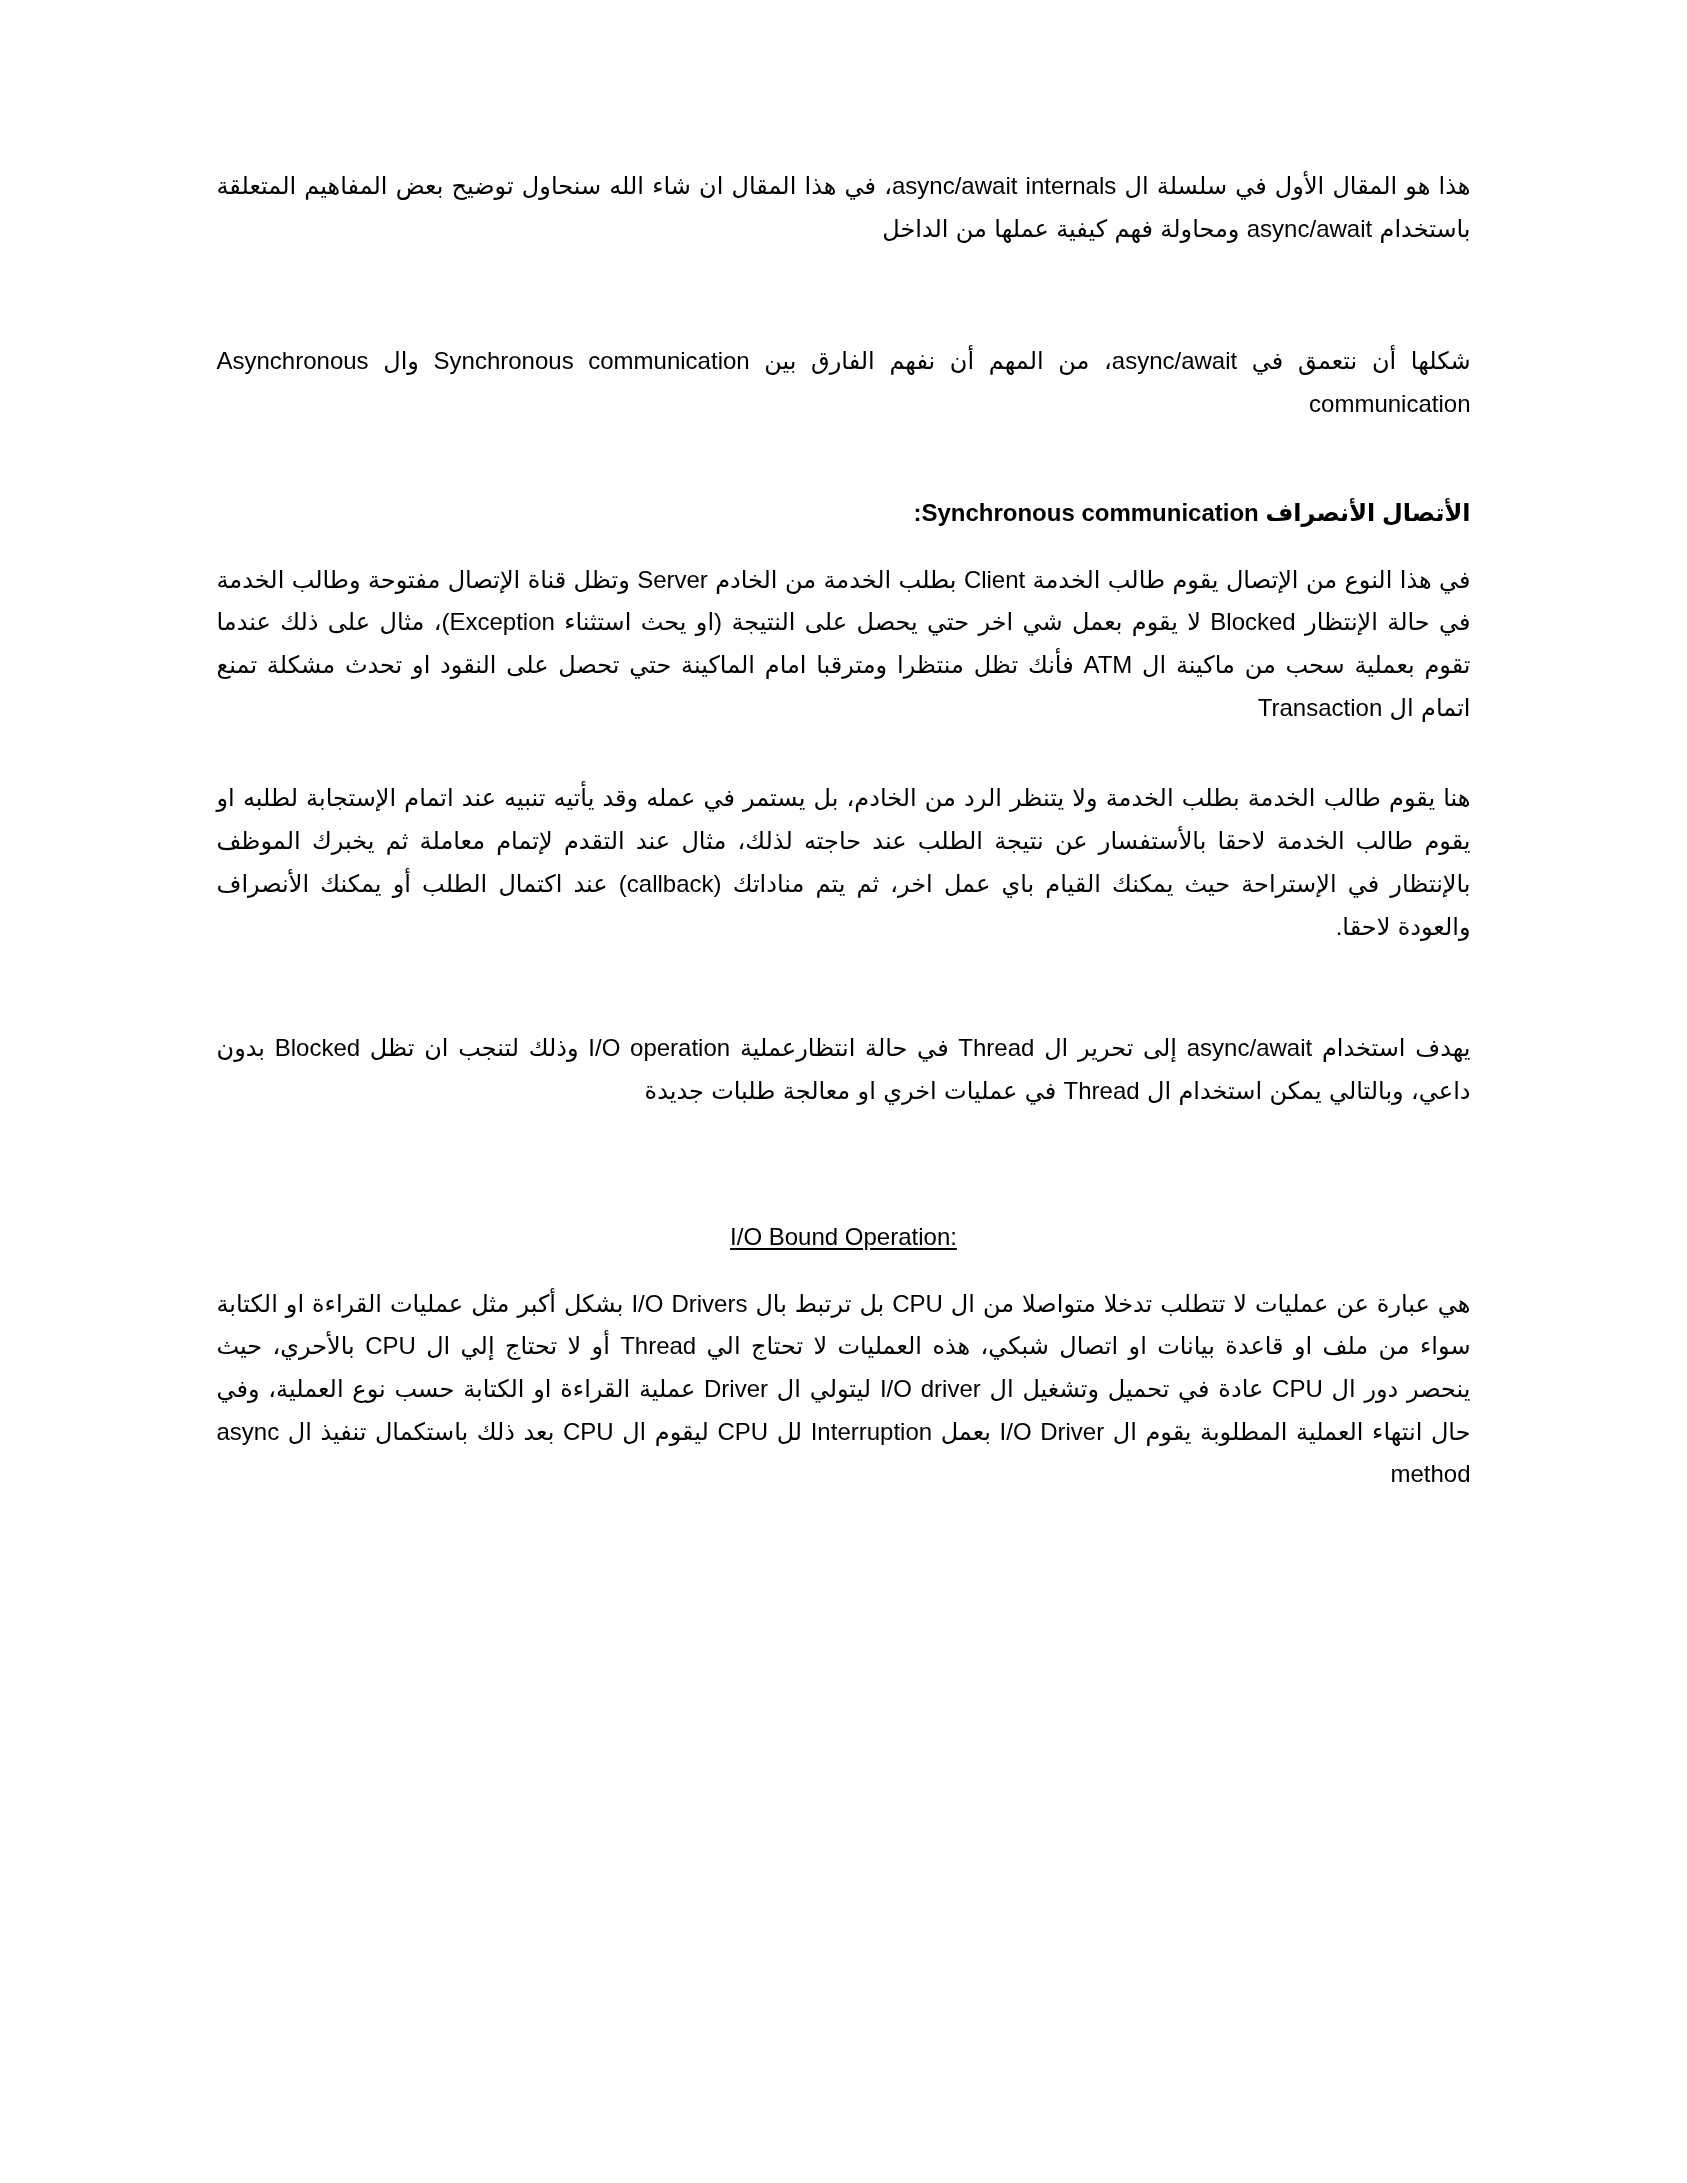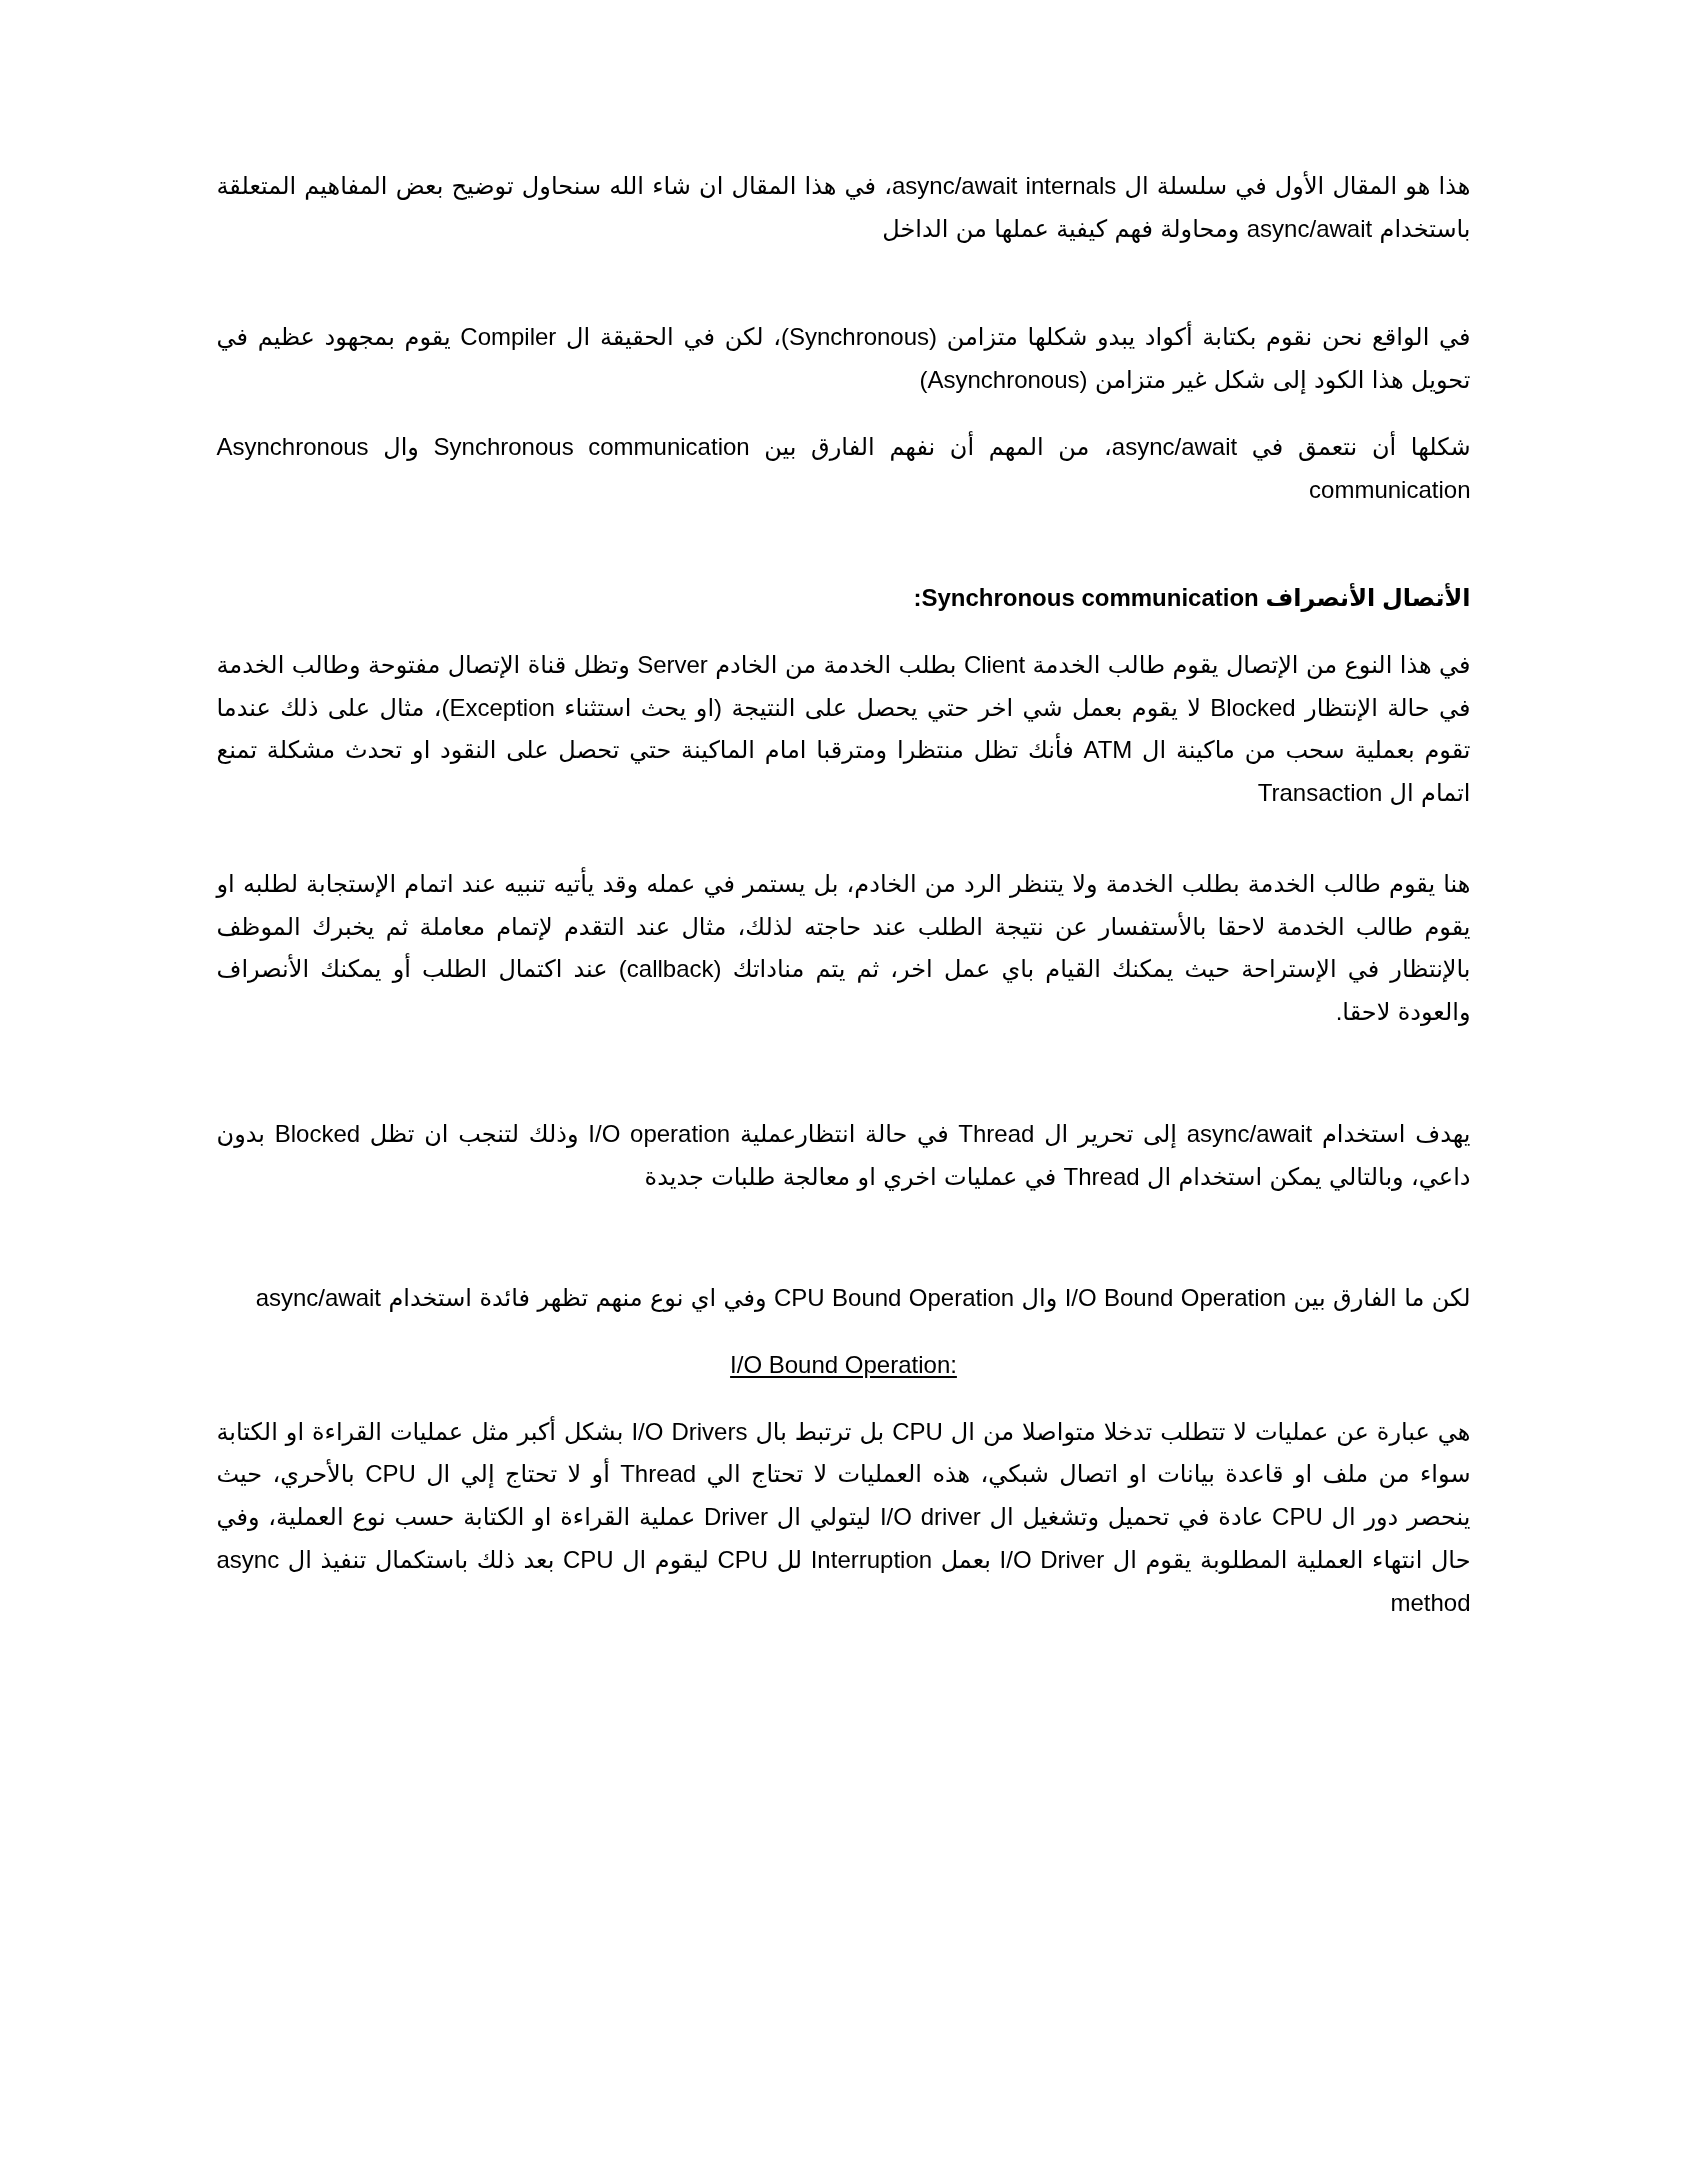--- a/index.html
+++ b/index.html
@@ -63,21 +63,20 @@
 </head>
 <body>
 
 <div class="page">
   <div class="doc-body">
 
     <p class="para">هذا هو المقال الأول في سلسلة ال async/await internals، في هذا المقال ان شاء الله سنحاول توضيح بعض المفاهيم المتعلقة باستخدام async/await ومحاولة فهم كيفية عملها من الداخل</p>
 
     <div class="spacer-lg"></div>
 
-    <p class="para">في الواقع نحن نقوم بكتابة أكواد يبدو شكلها متزامن (Synchronous)، لكن في الحقيقة ال Compiler يقوم بمجهود عظيم في تحويل هذا الكود إلى شكل غير متزامن (Asynchronous)</p>
 
     <div class="spacer-sm"></div>
 
     <p class="para">شكلها أن نتعمق في async/await، من المهم أن نفهم الفارق بين Synchronous communication وال Asynchronous communication</p>
 
     <div class="spacer-lg"></div>
 
     <p class="heading">الأتصال الأنصراف Synchronous communication:</p>
 
     <div class="spacer-sm"></div>
@@ -90,21 +89,20 @@
     <div class="spacer-sm"></div>
 
     <p class="para">هنا يقوم طالب الخدمة بطلب الخدمة ولا يتنظر الرد من الخادم، بل يستمر في عمله وقد يأتيه تنبيه عند اتمام الإستجابة لطلبه او يقوم طالب الخدمة لاحقا بالأستفسار عن نتيجة الطلب عند حاجته لذلك، مثال عند التقدم لإتمام معاملة ثم يخبرك الموظف بالإنتظار في الإستراحة حيث يمكنك القيام باي عمل اخر، ثم يتم مناداتك (callback) عند اكتمال الطلب أو يمكنك الأنصراف والعودة لاحقا.</p>
 
     <div class="spacer-xl"></div>
 
     <p class="para">يهدف استخدام async/await إلى تحرير ال Thread في حالة انتظارعملية I/O operation وذلك لتنجب ان تظل Blocked بدون داعي، وبالتالي يمكن استخدام ال Thread في عمليات اخري او معالجة طلبات جديدة</p>
 
     <div class="spacer-xl"></div>
 
-    <p class="para">لكن ما الفارق بين I/O Bound Operation وال CPU Bound Operation وفي اي نوع منهم تظهر فائدة استخدام async/await</p>
 
     <div class="spacer-sm"></div>
 
     <p class="heading-underline"><span class="u">I/O Bound Operation:</span></p>
 
     <div class="spacer-sm"></div>
 
     <p class="para">هي عبارة عن عمليات لا تتطلب تدخلا متواصلا من ال CPU بل ترتبط بال I/O Drivers بشكل أكبر مثل عمليات القراءة او الكتابة سواء من ملف او قاعدة بيانات او اتصال شبكي، هذه العمليات لا تحتاج الي Thread أو لا تحتاج إلي ال CPU بالأحري، حيث ينحصر دور ال CPU عادة في تحميل وتشغيل ال I/O driver ليتولي ال Driver عملية القراءة او الكتابة حسب نوع العملية، وفي حال انتهاء العملية المطلوبة يقوم ال I/O Driver بعمل Interruption لل CPU ليقوم ال CPU بعد ذلك باستكمال تنفيذ ال async method</p>
 
   </div>

